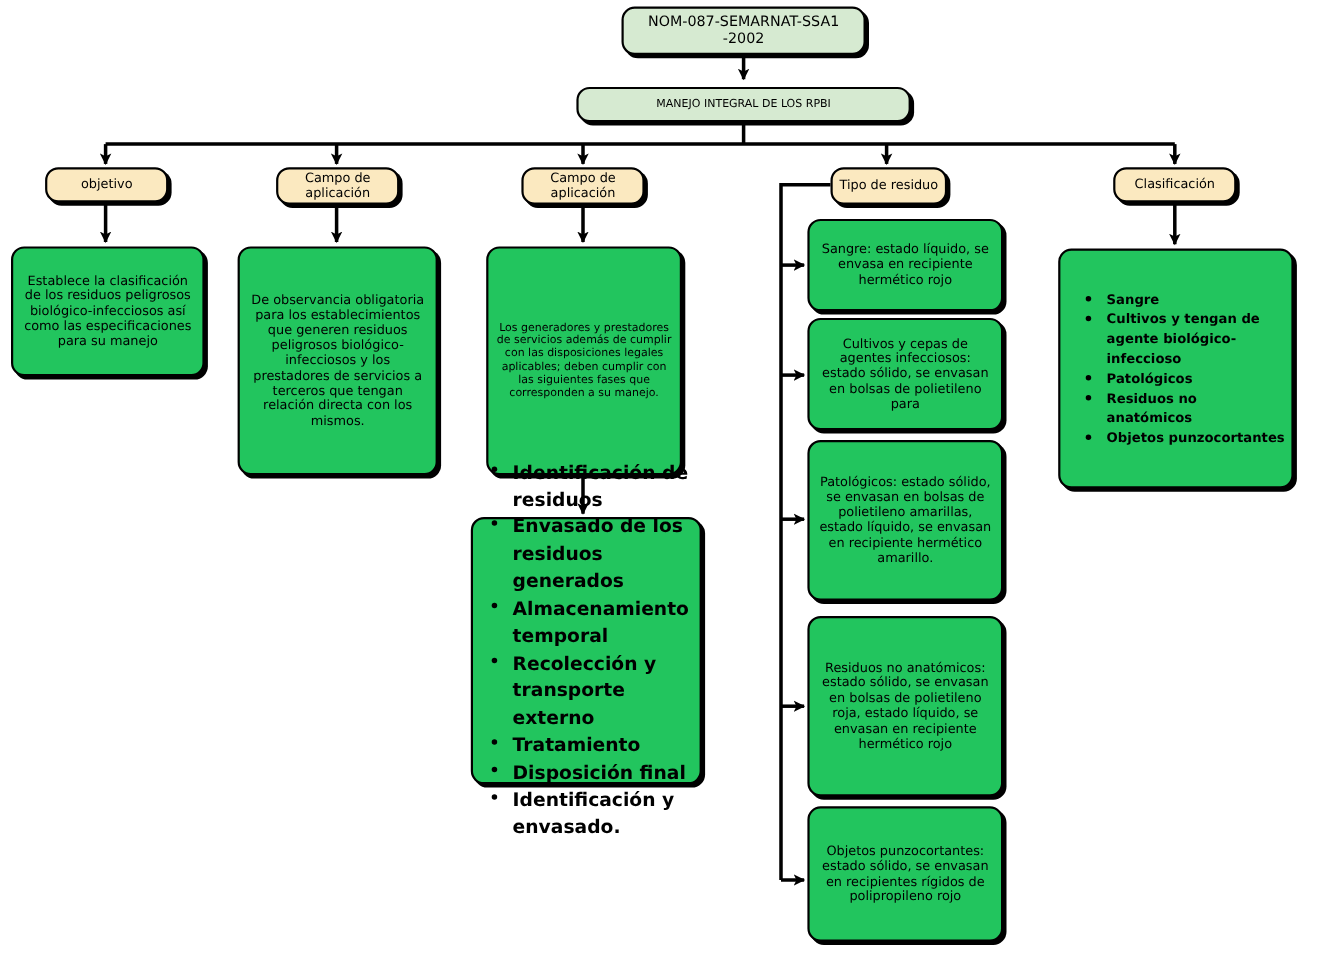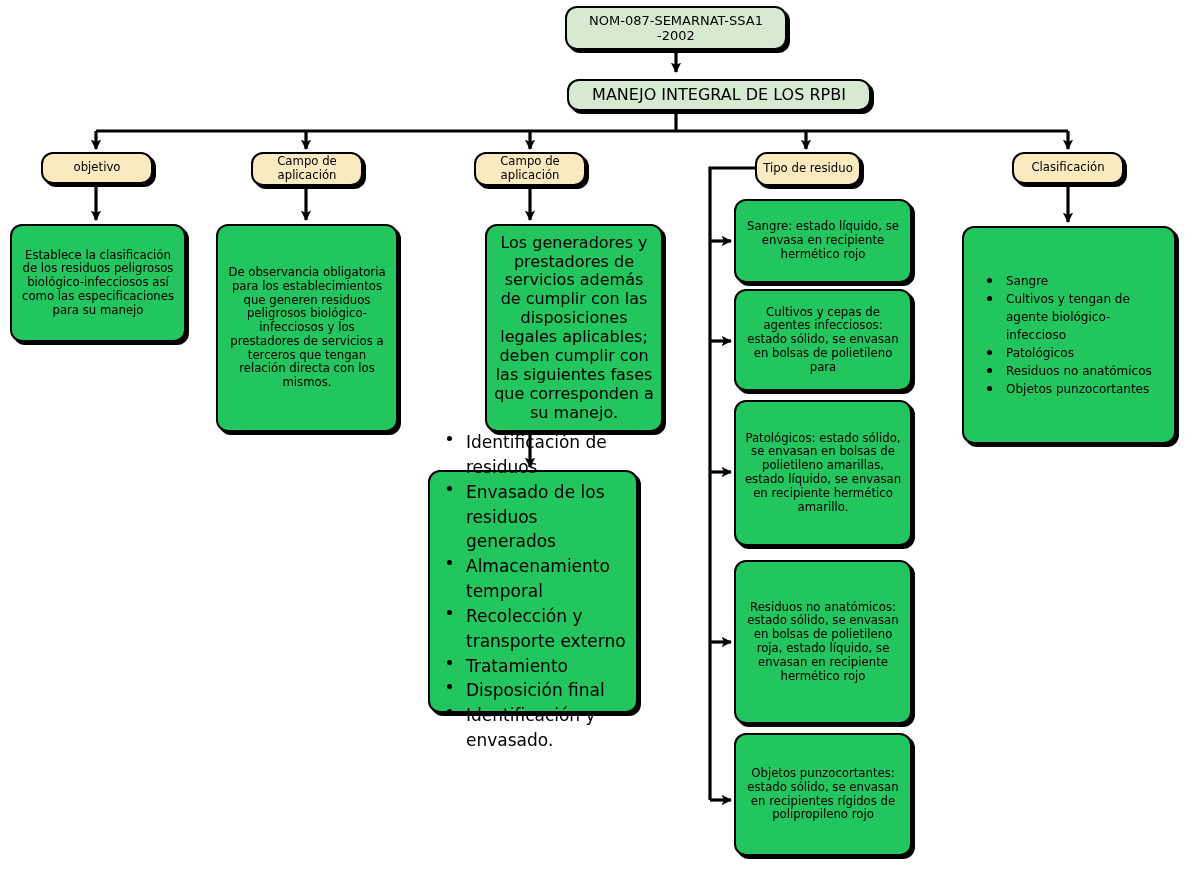--- a/index.html
+++ b/index.html
@@ -27,29 +27,29 @@
     line-height:1.18;
     z-index:2;
   }
   .node .txt{display:block;width:100%;padding:0 6px;box-sizing:border-box;}
 
   .green{background:#d6ead1;}
   .yellow{background:#fbe9c0;}
   .pink{background:#22c55e;}
 
   .t13{font-size:13px;}
-  .t12{font-size:16px;margin-left:43px;}
+  .t12{font-size:10px;}
   .t11p5{font-size:11.7px;}
 
   ul.bul{
     margin:0;padding:0 4px 0 34px;
     text-align:left;list-style:none;
     font-size:17px;line-height:1.46;
   }
-  ul.bul li{position:relative;margin:0 0 0 0;padding:0 0 0 2px;}
+  ul.bul li{position:relative;margin:0 0 0 0;padding:0 0 0 2px;font-weight:bold;}
   ul.bul li:before{
     content:"";position:absolute;left:-17px;top:6px;
     width:5px;height:5px;border-radius:50%;background:#000;
   }
   ul.bul.wide{padding-left:40px;font-size:12px;line-height:1.5;}
 </style>
 </head>
 <body>
 
 <div id="canvas">

